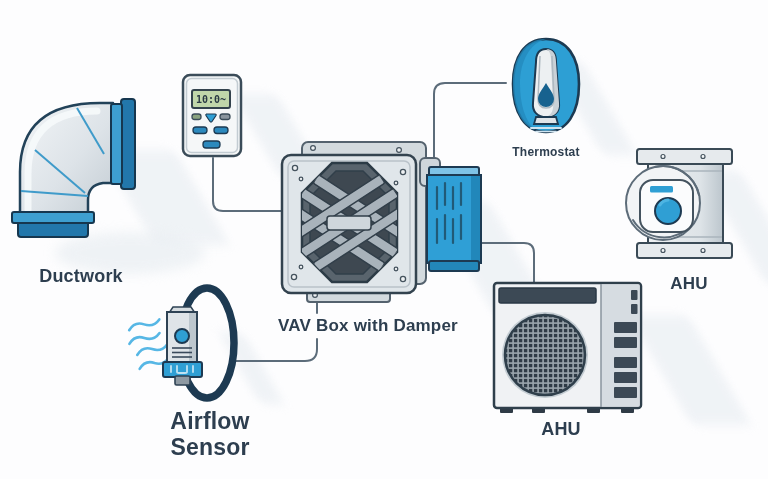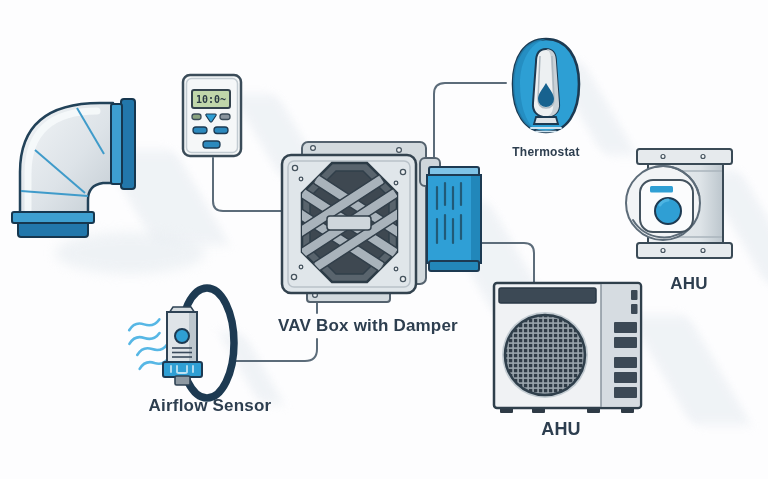--- a/index.html
+++ b/index.html
@@ -14,21 +14,21 @@
   .icon-wrap{position:absolute;}
   .label{
     position:absolute;color:#2d3e4f;font-weight:bold;text-align:center;
     letter-spacing:.2px;line-height:1.15;
   }
   #label-ductwork{left:16px;top:266px;width:130px;font-size:18px;}
   #label-vav{left:268px;top:316px;width:200px;font-size:17px;}
   #label-thermostat{left:486px;top:146px;width:120px;font-size:12px;}
   #label-ahu-blower{left:649px;top:274px;width:80px;font-size:17px;}
   #label-ahu-unit{left:521px;top:419px;width:80px;font-size:18px;}
-  #label-airflow{left:135px;top:396px;width:150px;font-size:17px;text-align:center;}
+  #label-airflow{left:135px;top:408px;width:150px;font-size:23px;text-align:center;}
   #lcd-value{
     position:absolute;left:192px;top:92px;width:38px;height:15px;
     font-family:"DejaVu Sans Mono",monospace;font-size:10px;font-weight:bold;
     color:#2a3a44;text-align:center;letter-spacing:0;line-height:15px;
   }
   svg{display:block;}
 </style>
 </head>
 <body>
 
@@ -260,19 +260,20 @@
         <line x1="47" y1="73" x2="67" y2="73"></line>
         <line x1="47" y1="77.5" x2="67" y2="77.5"></line>
         <line x1="47" y1="82" x2="67" y2="82"></line>
       </g>
       <rect x="38" y="87" width="39" height="15" rx="2" fill="#2f9fd4" stroke="#1d3a52" stroke-width="2"></rect>
       <path d="M46,91 L46,97 M52,91 L52,97 Q52,98 54,98 L60,98 Q62,98 62,97 L62,91 M68,91 L68,97" fill="none" stroke="#bfe2f2" stroke-width="1.8" stroke-linecap="round"></path>
       <rect x="50" y="101" width="15" height="9" rx="1.5" fill="#8e99a2" stroke="#2e4254" stroke-width="1.6"></rect>
     </svg>
   </div>
 
+  <div class="label" id="label-ductwork">Ductwork</div>
   <div class="label" id="label-vav">VAV Box with Damper</div>
   <div class="label" id="label-thermostat">Thermostat</div>
   <div class="label" id="label-ahu-blower">AHU</div>
   <div class="label" id="label-ahu-unit">AHU</div>
   <div class="label" id="label-airflow">Airflow Sensor</div>
 
 </div>
 
 </body></html>

